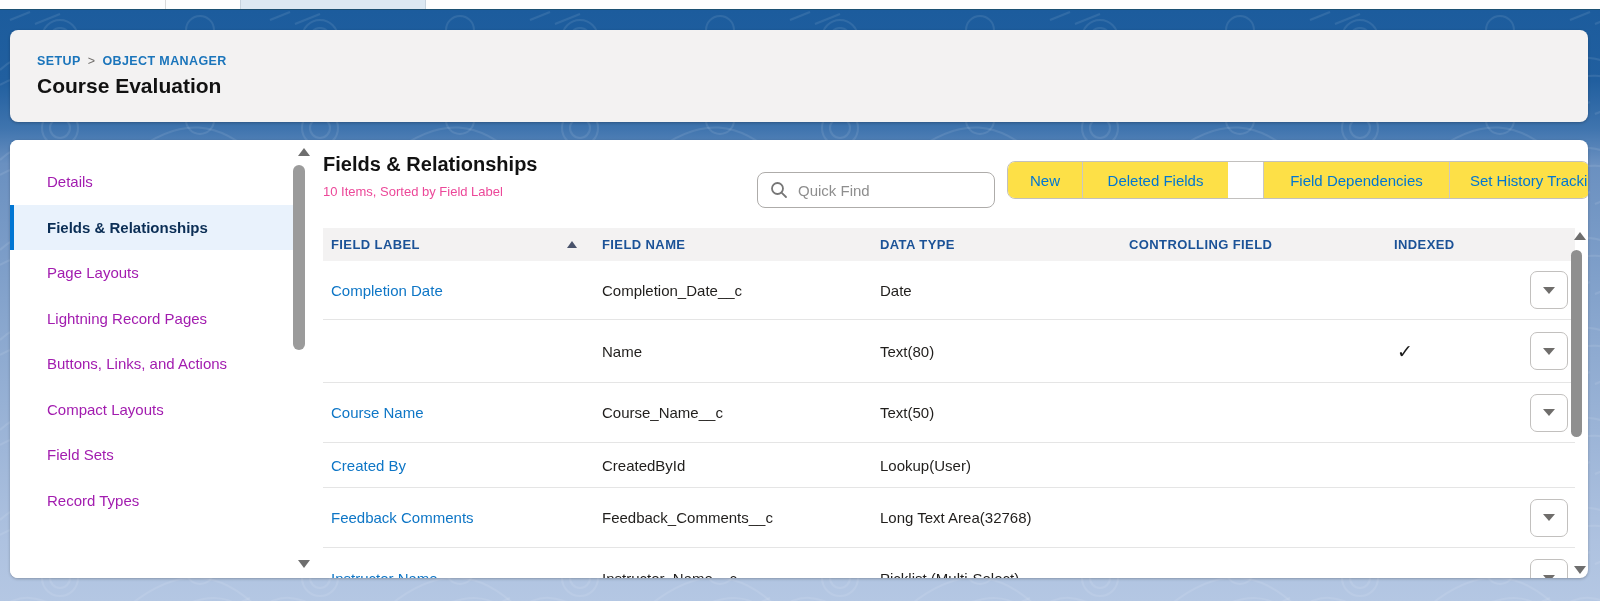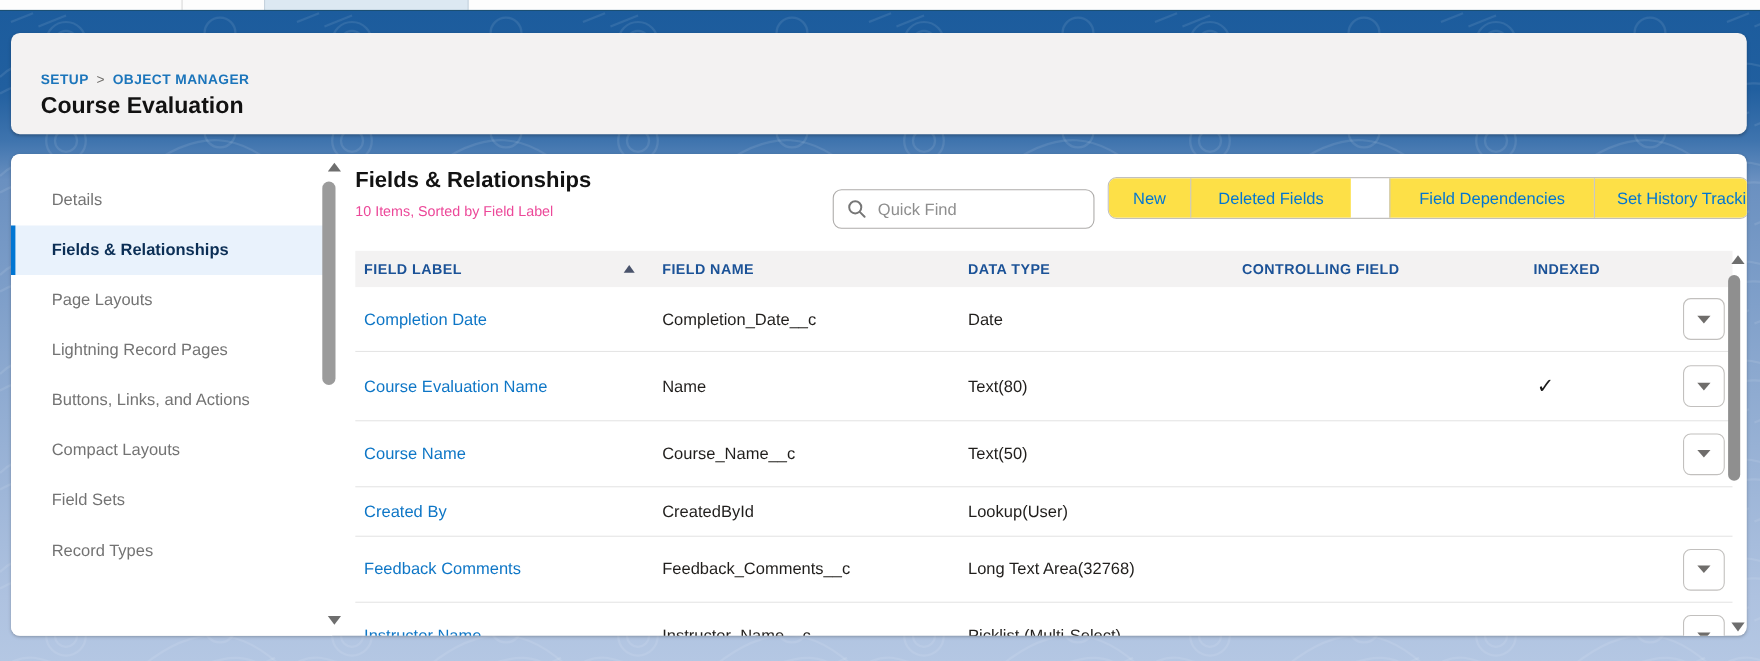--- a/index.html
+++ b/index.html
@@ -13,34 +13,34 @@
   .browser-tab { position:absolute; left:240px; top:0; width:186px; height:9px; background:#dce8f2; border-left:1px solid #c6d2dd; border-right:1px solid #c6d2dd; }
 
   
   .banner { position:absolute; left:0; top:9px; width:1600px; height:592px;
     background:linear-gradient(180deg,#1c5c9d 0%, #215f9f 12%, #3f74ae 20%, #6a90c0 26%, #8ba8cf 55%, #aec2e0 90%, #b4c7e3 100%);
     border-top:1px solid #1b4f72; }
   .banner svg { position:absolute; left:0; top:0; }
 
   
   .crumb-card { position:absolute; left:10px; top:30px; width:1578px; height:92px; background:#f3f2f2;
-    border-radius:8px; box-shadow:0 1px 3px rgba(0,0,0,.25); padding:35px 0 0 27px; }
+    border-radius:8px; box-shadow:0 1px 3px rgba(0,0,0,.25); padding:24px 0 0 27px; }
   .breadcrumb { font-size:12.5px; font-weight:700; letter-spacing:.4px; }
   .breadcrumb a { color:#1b75bb; text-decoration:none; cursor:pointer; }
   .breadcrumb .sep { color:#706e6b; margin:0 7px; font-weight:400; }
   .page-title { margin-top:6px; font-size:21px; font-weight:700; color:#121212; }
 
   
   .main-card { position:absolute; left:10px; top:140px; width:1578px; height:438px; background:#ffffff;
     border-radius:8px; box-shadow:0 1px 3px rgba(0,0,0,.25); overflow:hidden; }
 
   
   .sidebar { position:absolute; left:0; top:0; width:292px; height:438px; background:#fff; }
   .sidebar ul { list-style:none; margin-top:19px; }
-  .sidebar li { height:45.5px; display:flex; align-items:center; padding-left:37px; font-size:15px; color:#737373; cursor:pointer; }
+  .sidebar li { height:45.5px; display:flex; align-items:center; padding-left:37px; font-size:15px; color:#a21caf; cursor:pointer; }
   .sidebar li.selected { background:#e9f2fc; border-left:4px solid #0176d3; padding-left:33px; font-weight:700; color:#0b2e55; }
   .side-scroll-up { position:absolute; left:288px; top:8px; cursor:pointer; }
   .side-scroll-thumb { position:absolute; left:283px; top:25px; width:12px; height:185px; background:#9b9b9b; border-radius:6px; cursor:grab; }
   .side-scroll-down { position:absolute; left:288px; top:420px; cursor:pointer; }
 
   .tri-up { width:0; height:0; border-left:6px solid transparent; border-right:6px solid transparent; border-bottom:8px solid #6e6e6e; }
   .tri-down { width:0; height:0; border-left:6px solid transparent; border-right:6px solid transparent; border-top:8px solid #6e6e6e; }
 
   
   .content { position:absolute; left:313px; top:0; width:1265px; height:438px; }
@@ -176,23 +176,20 @@
                 <a>Completion Date</a>
               </div>
             <div class="cell c2">Completion_Date__c</div>
             <div class="cell c3">Date</div>
             <div class="menu-btn">
                 <div class="tri"></div>
               </div>
           </div>
 
           <div class="row" style="height:63px">
-            <div class="cell c1">
-                <a>Course Evaluation Name</a>
-              </div>
             <div class="cell c2">Name</div>
             <div class="cell c3">Text(80)</div>
             <div class="check">✓</div>
             <div class="menu-btn">
                 <div class="tri"></div>
               </div>
           </div>
 
           <div class="row" style="height:60px">
             <div class="cell c1">

